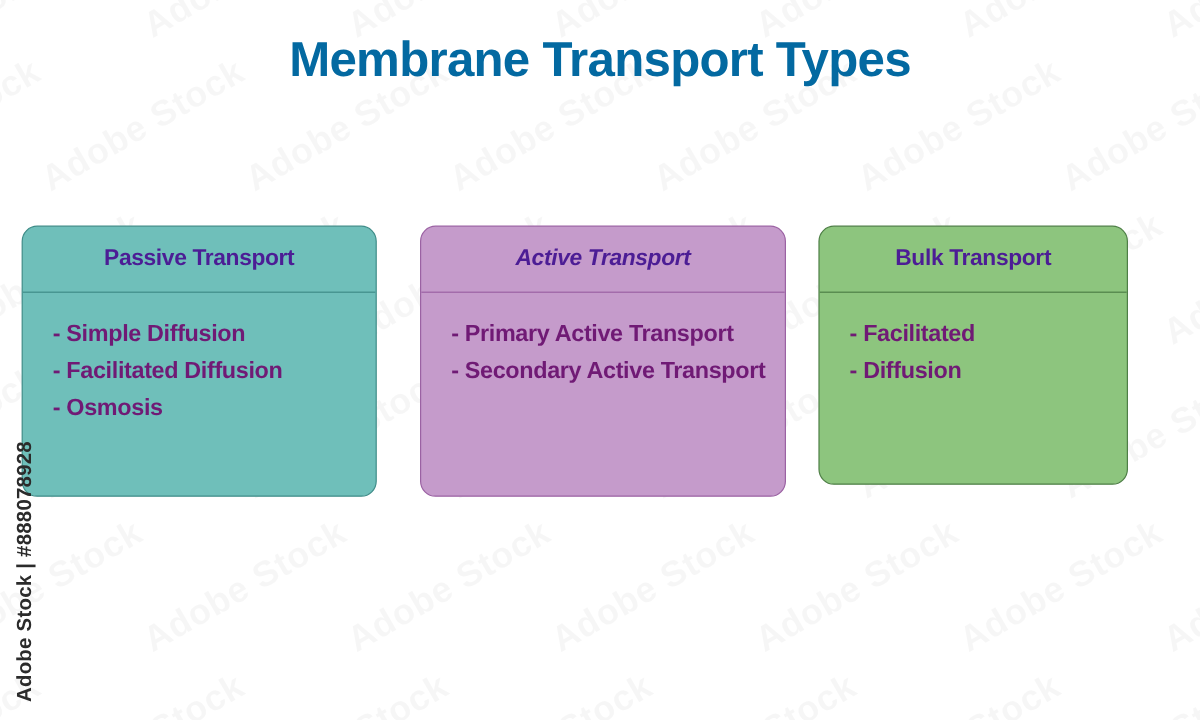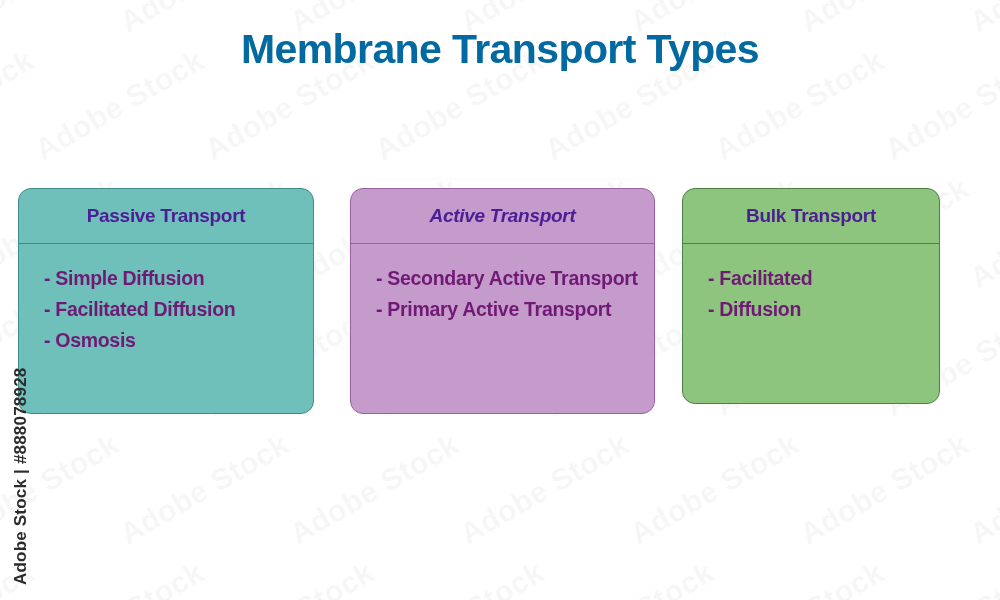--- a/index.html
+++ b/index.html
@@ -200,22 +200,22 @@
         <div class="card-item">- Facilitated Diffusion</div>
         <div class="card-item">- Osmosis</div>
       </div>
     </div>
 
     <div class="card" id="card-active" style="background: rgb(197, 155, 203); border-color: rgb(155, 98, 163);">
       <div class="card-header" style="border-bottom-color: rgb(155, 98, 163); font-style: italic;">
         <span class="card-header-text">Active Transport</span>
       </div>
       <div class="card-body">
+        <div class="card-item">- Primary Active Transport</div>
         <div class="card-item">- Secondary Active Transport</div>
-        <div class="card-item">- Primary Active Transport</div>
       </div>
     </div>
 
     <div class="card" id="card-bulk" style="background: rgb(141, 197, 126); border-color: rgb(78, 127, 70);">
       <div class="card-header" style="border-bottom-color: rgb(78, 127, 70);">
         <span class="card-header-text">Bulk Transport</span>
       </div>
       <div class="card-body">
         <div class="card-item">- Facilitated</div>
         <div class="card-item">- Diffusion</div>

